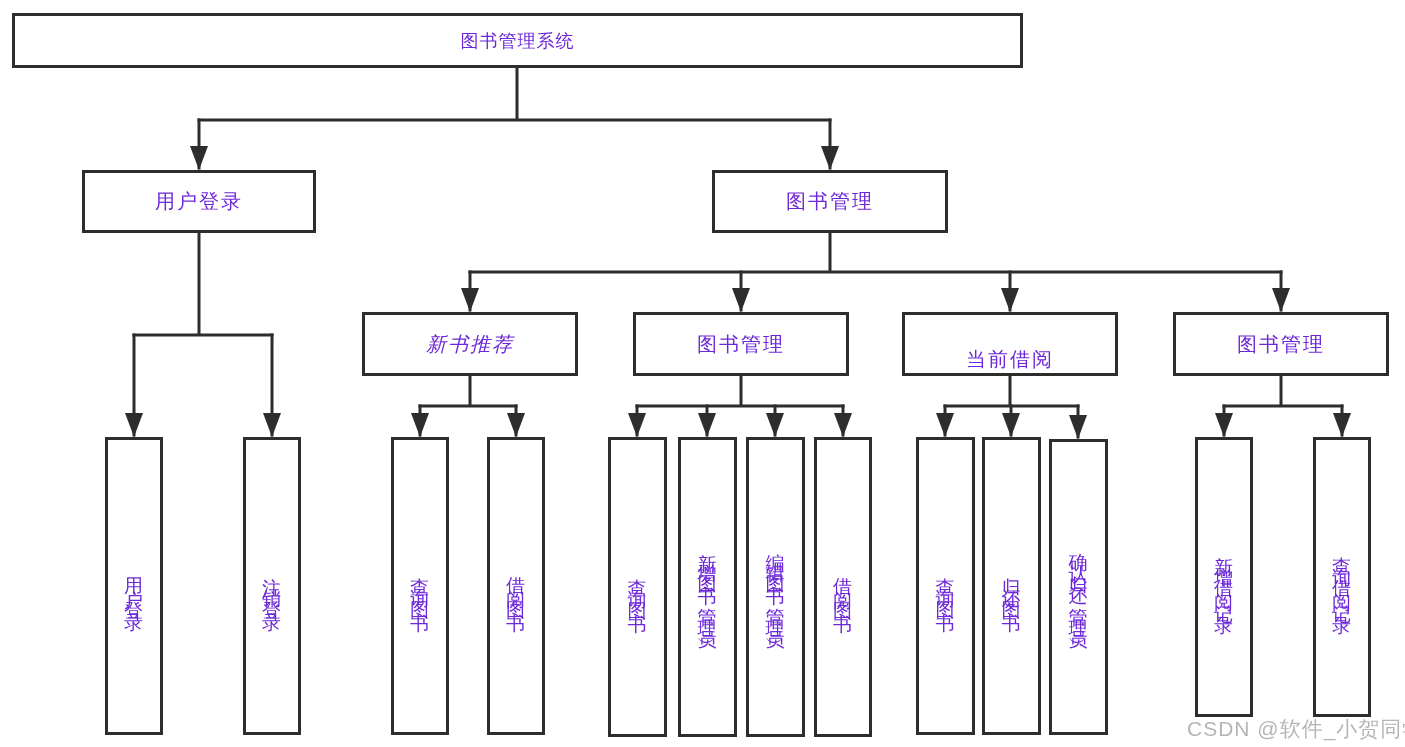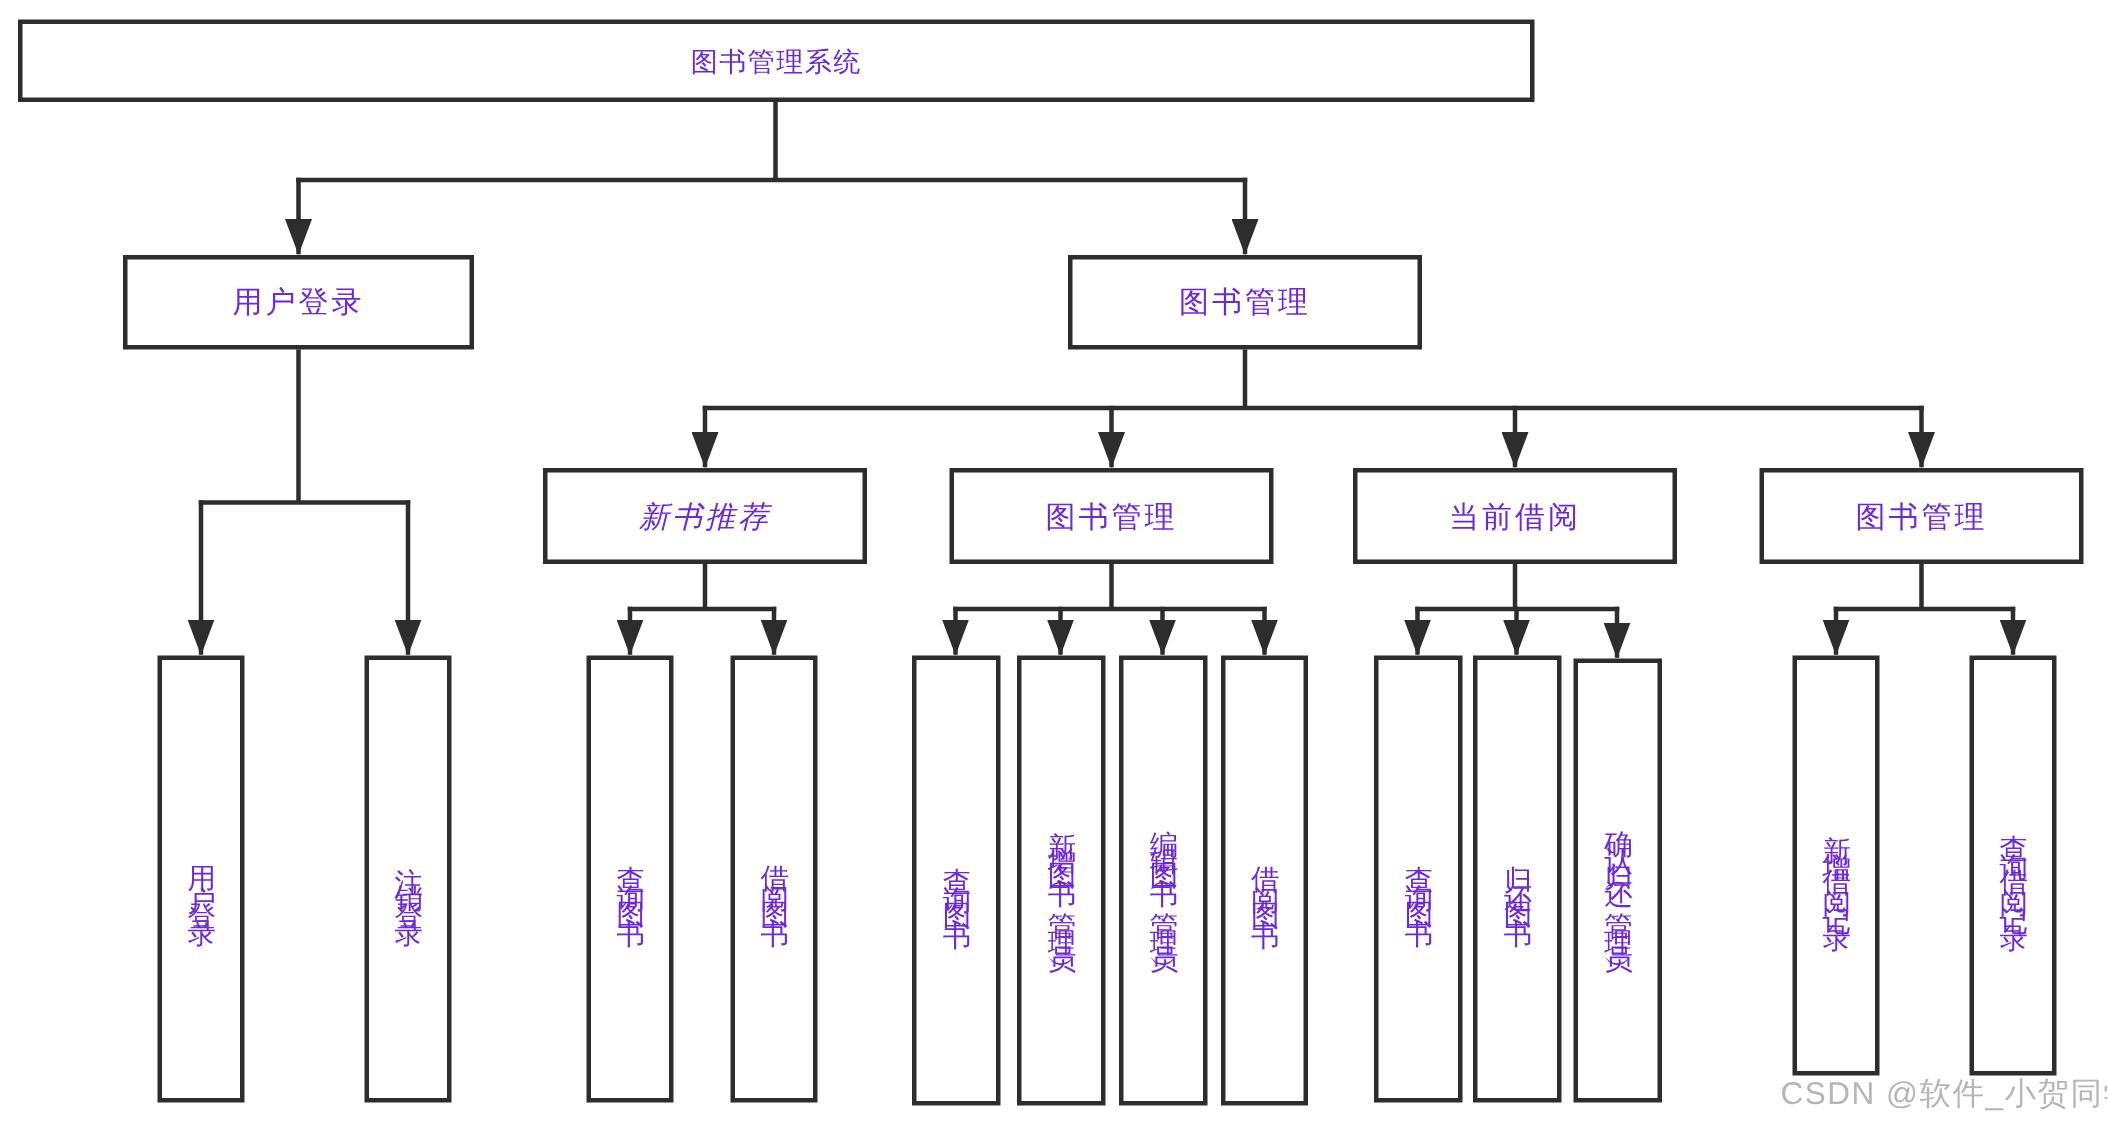--- a/index.html
+++ b/index.html
@@ -46,21 +46,21 @@
   }
   .v .lbl.long { letter-spacing: 11px; }
 
   
   .pos-root        { left: 12px;   top: 13px;  width: 1011px; height: 55px; }
   .pos-login       { left: 82px;   top: 170px; width: 234px;  height: 63px; }
   .pos-bookmgmt    { left: 712px;  top: 170px; width: 236px;  height: 63px; }
 
   .pos-newbooks    { left: 362px;  top: 312px; width: 216px;  height: 64px; font-style: italic; }
   .pos-bookborrow  { left: 633px;  top: 312px; width: 216px;  height: 64px; }
-  .pos-curborrow   { left: 902px;  top: 312px; width: 216px;  height: 64px; }
+  .pos-curborrow   { left: 902px;  top: 312px; width: 216px;  height: 64px; align-items: flex-end; }
   .pos-records     { left: 1173px; top: 312px; width: 216px;  height: 64px; }
 
   .pos-login-user  { left: 105px;  top: 437px; width: 58px;   height: 298px; }
   .pos-logout      { left: 243px;  top: 437px; width: 58px;   height: 298px; }
   .pos-nb1         { left: 391px;  top: 437px; width: 58px;   height: 298px; }
   .pos-nb2         { left: 487px;  top: 437px; width: 58px;   height: 298px; }
   .pos-bb1         { left: 608px;  top: 437px; width: 59px;   height: 300px; }
   .pos-bb2         { left: 678px;  top: 437px; width: 59px;   height: 300px; }
   .pos-bb3         { left: 746px;  top: 437px; width: 59px;   height: 300px; }
   .pos-bb4         { left: 814px;  top: 437px; width: 58px;   height: 300px; }

